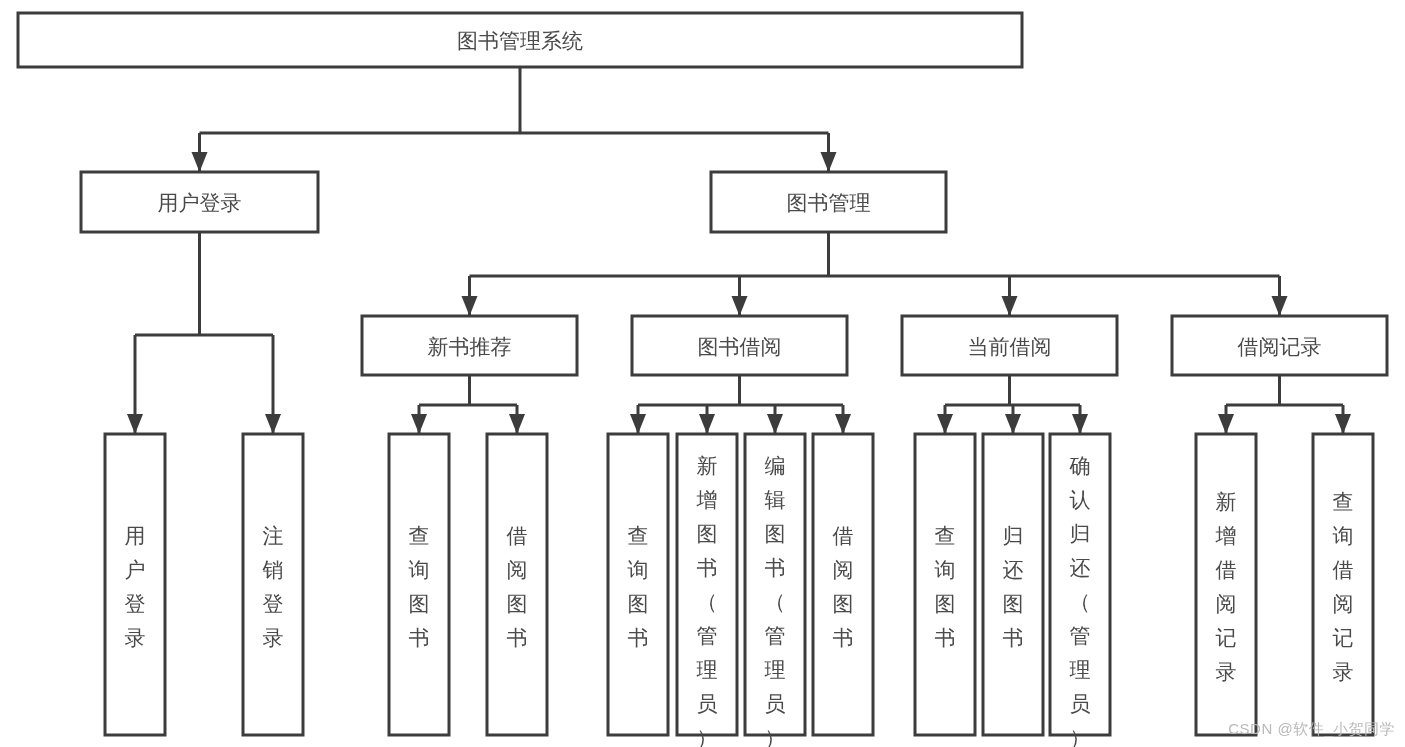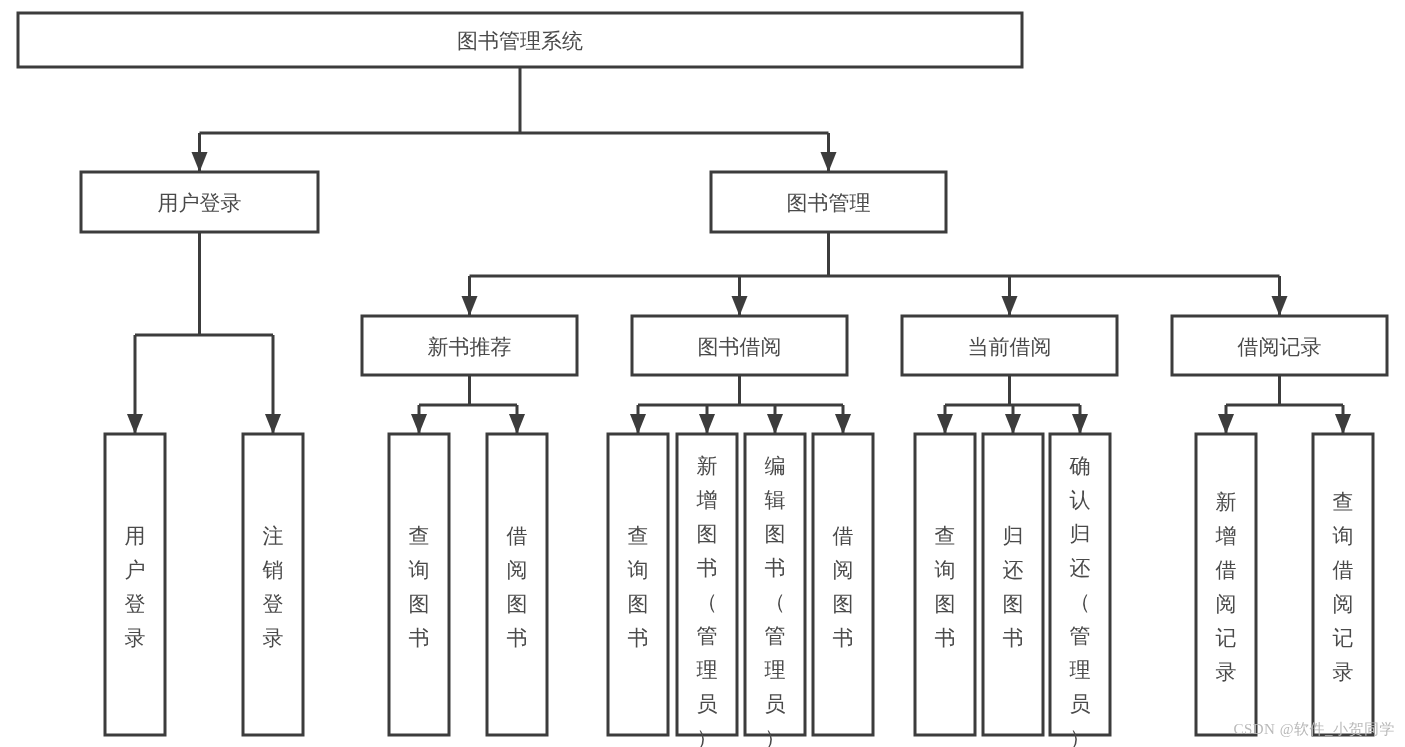--- a/index.html
+++ b/index.html
@@ -49,21 +49,21 @@
   .arrow-head {
     fill: #3c3c3c;
     stroke: none;
   }
   .watermark {
     position: absolute;
     right: 10px;
     bottom: 8px;
     color: #b9b9b9;
     font-size: 15px;
-    font-family: Liberation Serif, serif;
+    font-family: Liberation Sans, sans-serif;
     white-space: nowrap;
     letter-spacing: 0.5px;
   }
 </style>
 </head>
 <body>
 
 <div id="diagram-root">
   <svg class="diagram" id="diagram-svg" viewBox="0 0 1405 747" xmlns="http://www.w3.org/2000/svg">
       <g>

